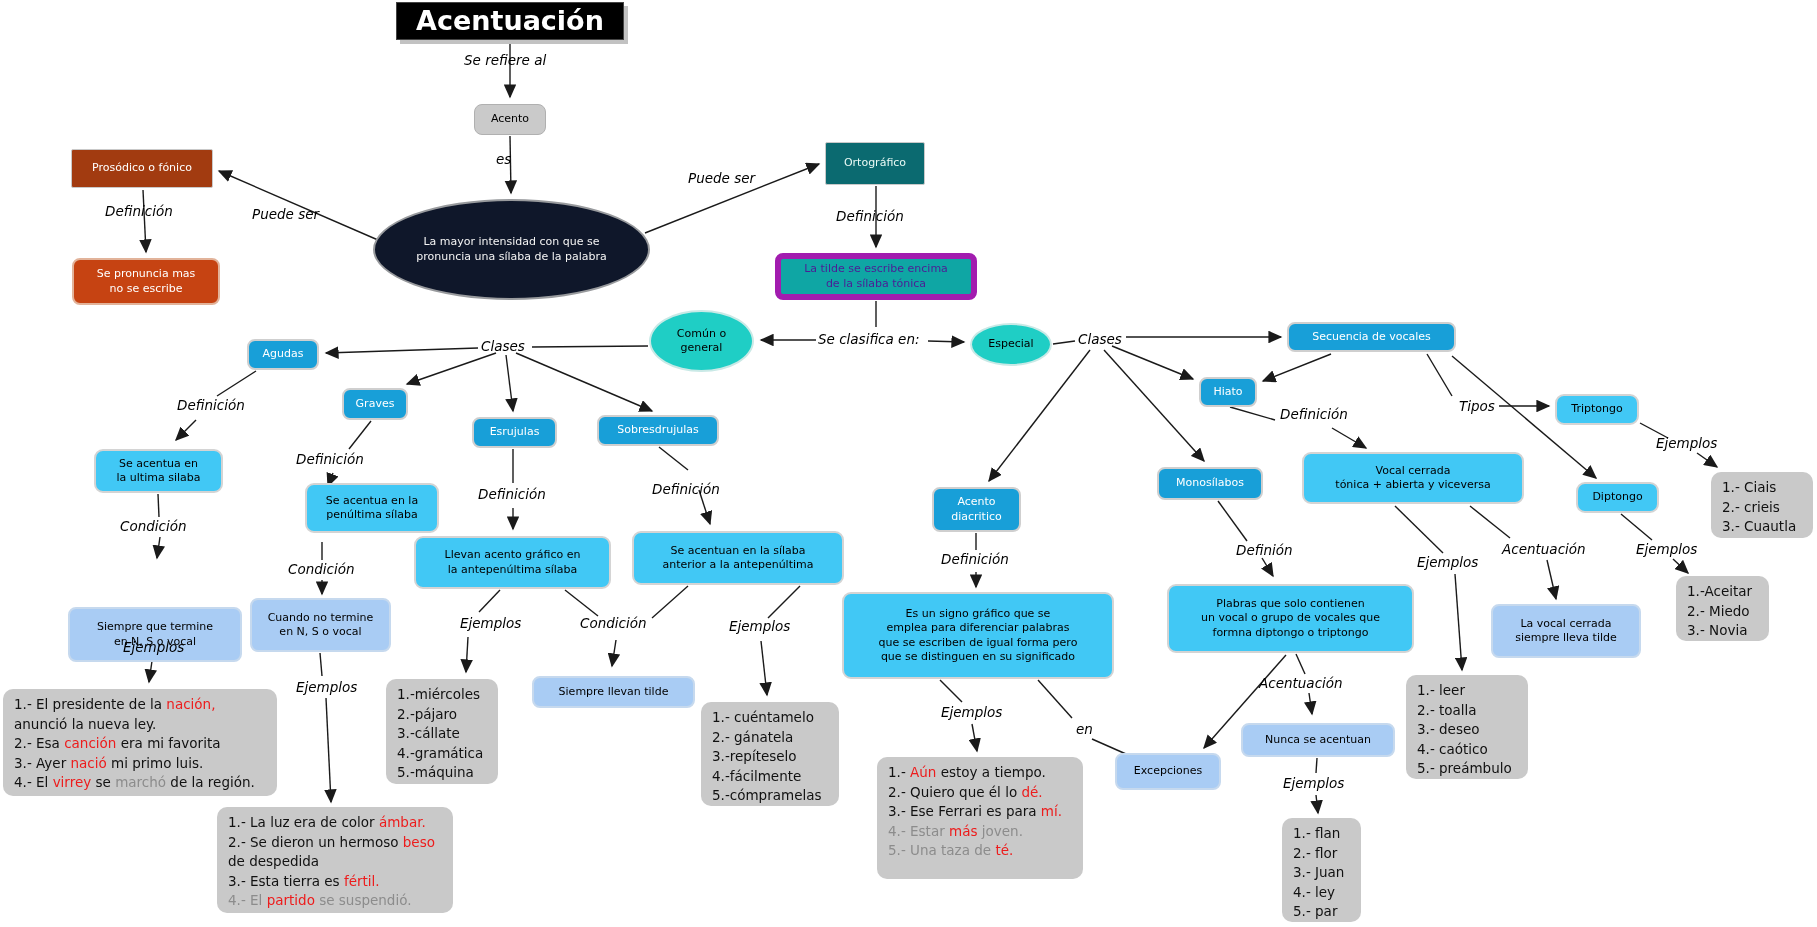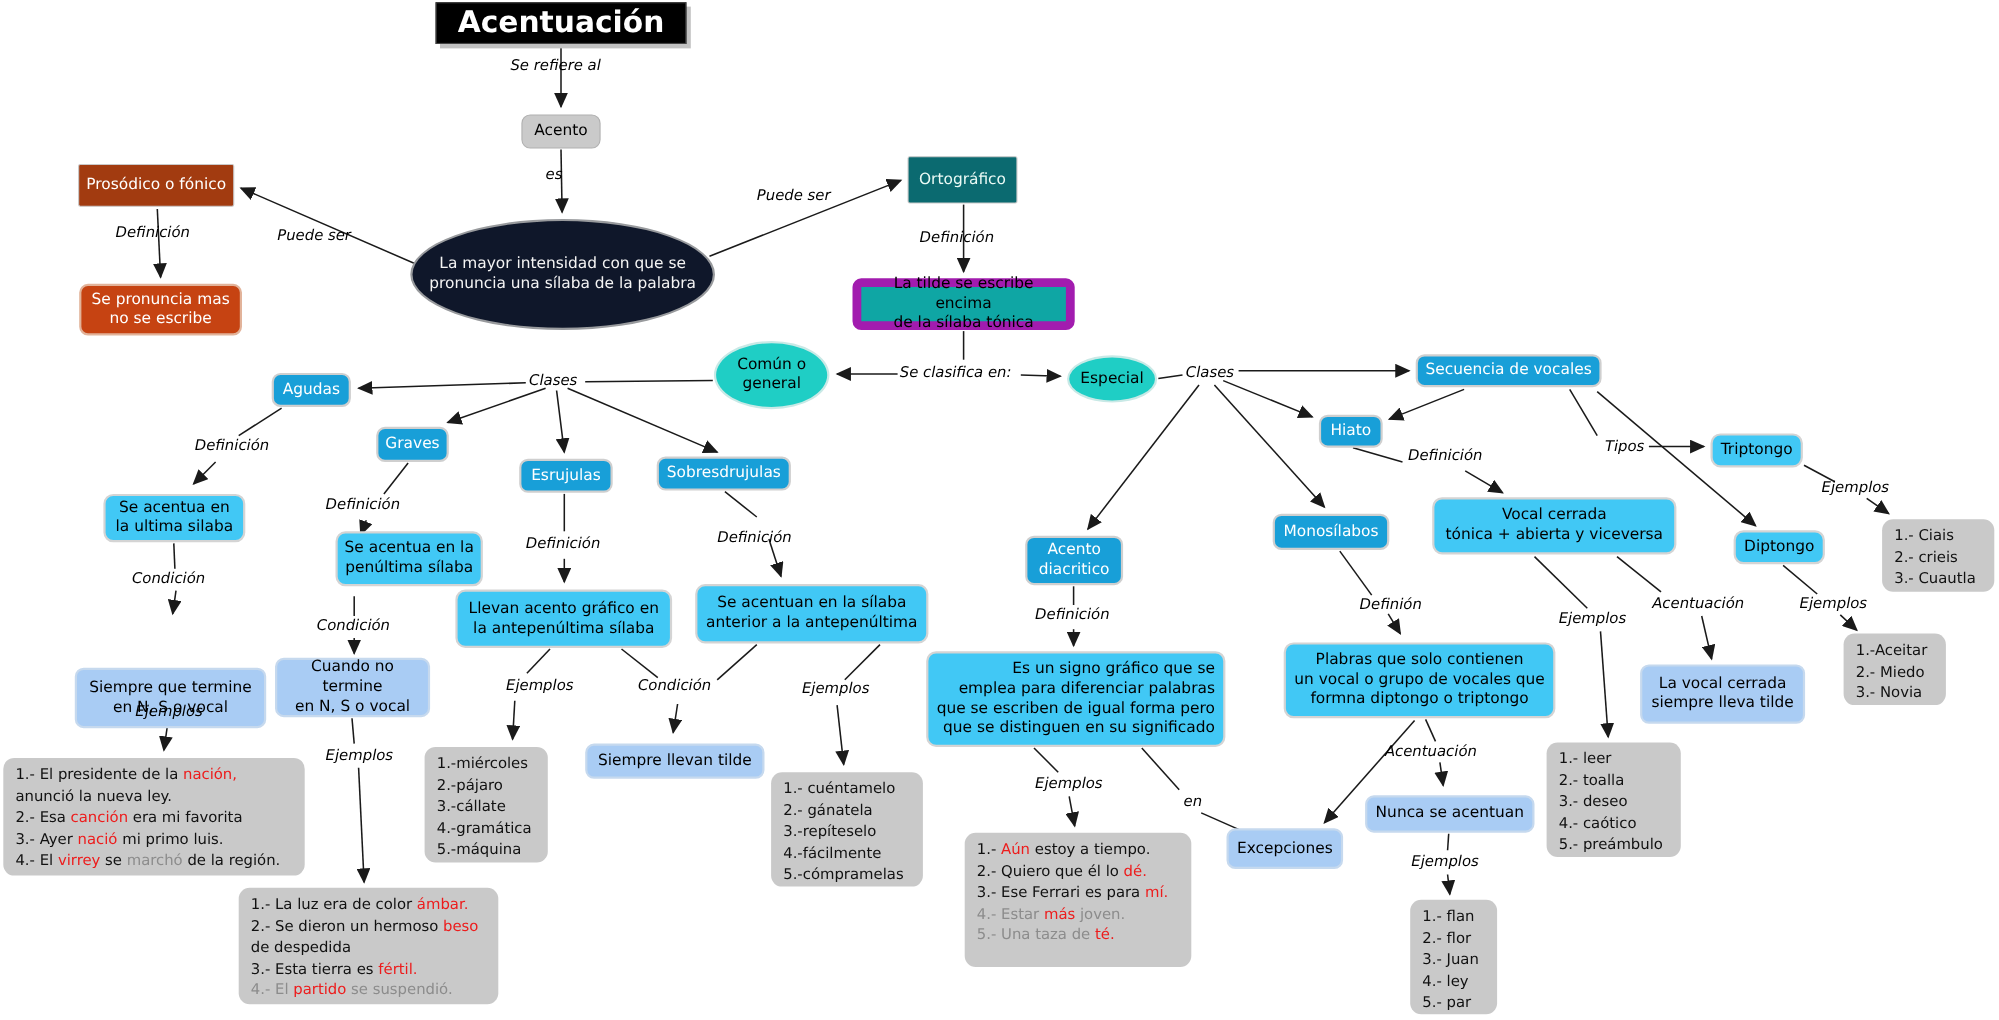--- a/index.html
+++ b/index.html
@@ -1,30 +1,30 @@
 <!DOCTYPE html>
 <html><head>
 <meta charset="utf-8">
 <style>
   html,body{margin:0;padding:0;background:#fff;}
   #canvas{position:relative;width:1817px;height:927px;background:#fff;overflow:hidden;
           font-family:"DejaVu Sans","Liberation Sans",sans-serif;border-radius:24px;}
   svg.wires{position:absolute;left:0;top:0;width:1817px;height:927px;pointer-events:none;}
   .node{position:absolute;display:flex;align-items:center;justify-content:center;
-        text-align:center;font-size:14px;line-height:1.28;color:#000;
+        text-align:center;font-size:11px;line-height:1.28;color:#000;
         white-space:pre-line;box-sizing:border-box;padding:2px 4px;}
   .title{background:#000;color:#fff;font-weight:bold;font-size:27px;
          box-shadow:4px 4px 0 #c2c2c2;border:1px solid #444;}
   .graybox{background:#cacaca;border:1px solid #b0b0b0;border-radius:8px;}
   .ellipse-gray{background:#0f172a;border:2px solid #989a9d;border-radius:50%;color:#f4f4f4;}
   .ellipse-cyan{background:#1fcec5;border:2px solid #c9e9e6;border-radius:50%;color:#000;}
   .rust{background:#a23b10;border:1px solid #c9c9c9;border-radius:2px;color:#fff;}
   .redbox{background:#c64312;border:2px solid #e2b39a;border-radius:8px;color:#fff;}
   .tealdark{background:#0b6a70;border:1px solid #c9c9c9;border-radius:2px;color:#eafaf5;}
-  .teal{background:#0fa6a4;border:8px solid #a21caf;border-radius:8px;color:#000000;}
+  .teal{background:#0fa6a4;border:6px solid #a21caf;border-radius:8px;color:#4c1d95;}
   .blue{background:#189fd8;border:2px solid #cfcfcf;border-radius:8px;color:#fff;}
   .cyan{background:#41c8f5;border:2px solid #d4d4d4;border-radius:9px;color:#000;}
   .pale{background:#a9ccf4;border:2px solid #c6d9ee;border-radius:8px;color:#000;}
   .list{position:absolute;background:#c9c9c9;border-radius:10px;color:#111;
         font-size:13.5px;line-height:1.45;padding:6px 11px;box-sizing:border-box;
         text-align:left;}
   .lbl{position:absolute;font-style:italic;font-size:13.5px;color:#000;white-space:nowrap;}
   .c-r{color:#ed1c1c;text-align:right;} .c-g{color:#8c8c8c;}
 </style>
 </head>
@@ -170,21 +170,21 @@
 
   <div class="node pale" style="left:532px;top:676px;width:163px;height:32px;">Siempre llevan tilde</div>
 
   <div class="node cyan" style="left:1302px;top:452px;width:222px;height:52px;">Vocal cerrada
 tónica + abierta y viceversa</div>
 
   <div class="node cyan" style="left:1555px;top:394px;width:84px;height:31px;">Triptongo</div>
 
   <div class="node cyan" style="left:1576px;top:482px;width:83px;height:31px;">Diptongo</div>
 
-  <div class="node cyan" style="left:842px;top:592px;width:272px;height:87px;text-align:right;">Es un signo gráfico que se
+  <div class="node cyan" style="left:842px;top:592px;width:272px;height:87px;">Es un signo gráfico que se
 emplea para diferenciar palabras
 que se escriben de igual forma pero
 que se distinguen en su significado</div>
 
   <div class="node cyan" style="left:1167px;top:584px;width:247px;height:69px;">Plabras que solo contienen
 un vocal o grupo de vocales que
 formna diptongo o triptongo</div>
 
   <div class="node pale" style="left:1241px;top:723px;width:154px;height:34px;">Nunca se acentuan</div>
 

